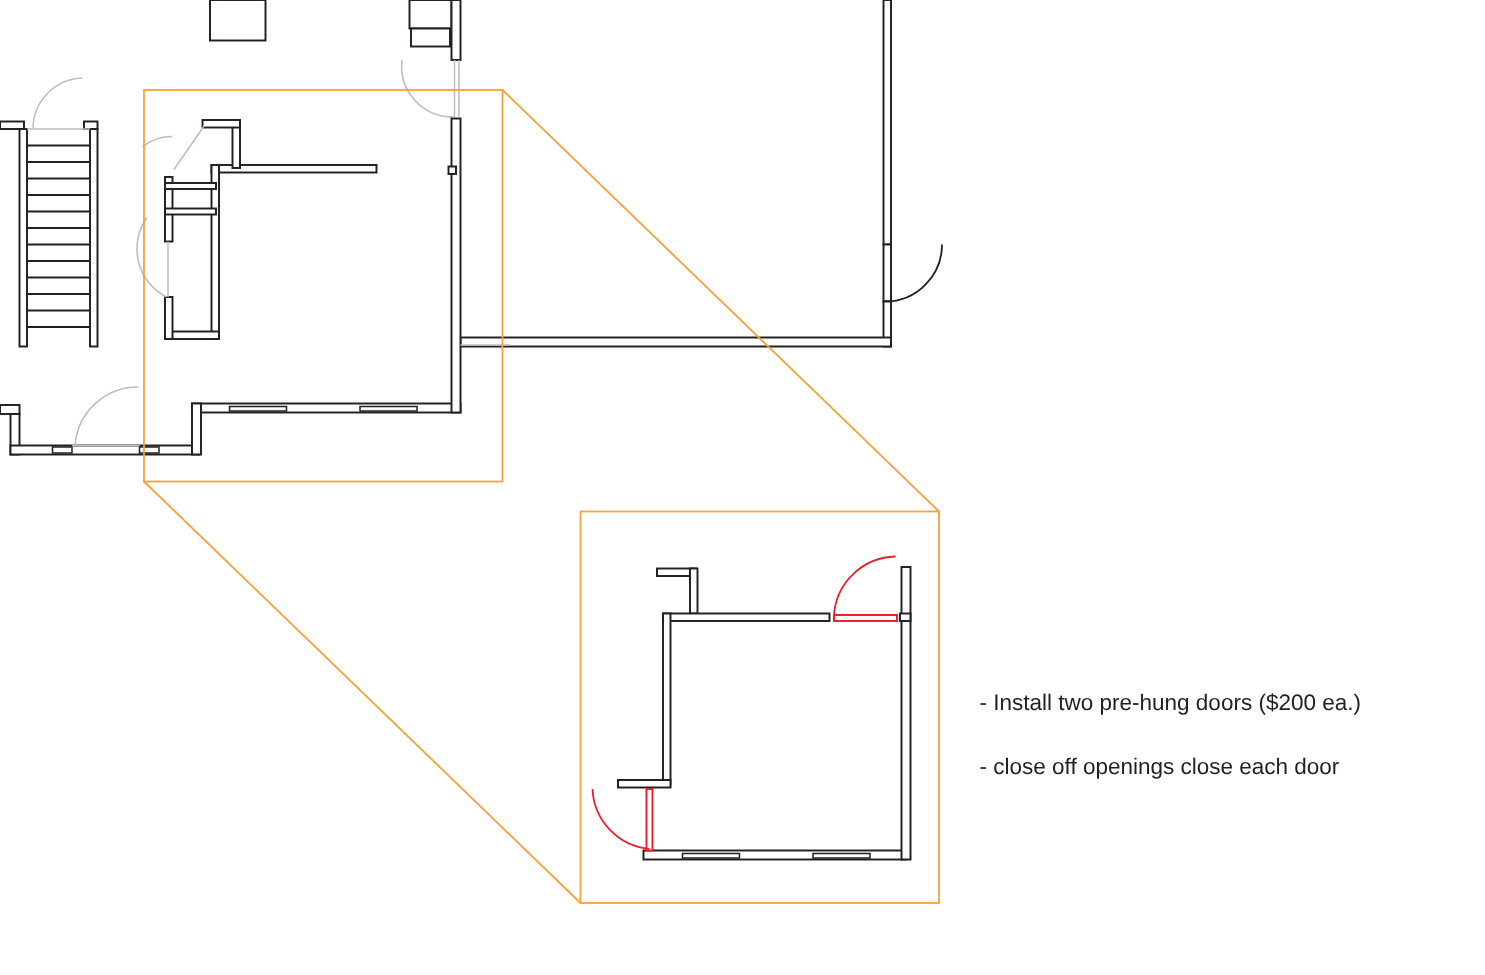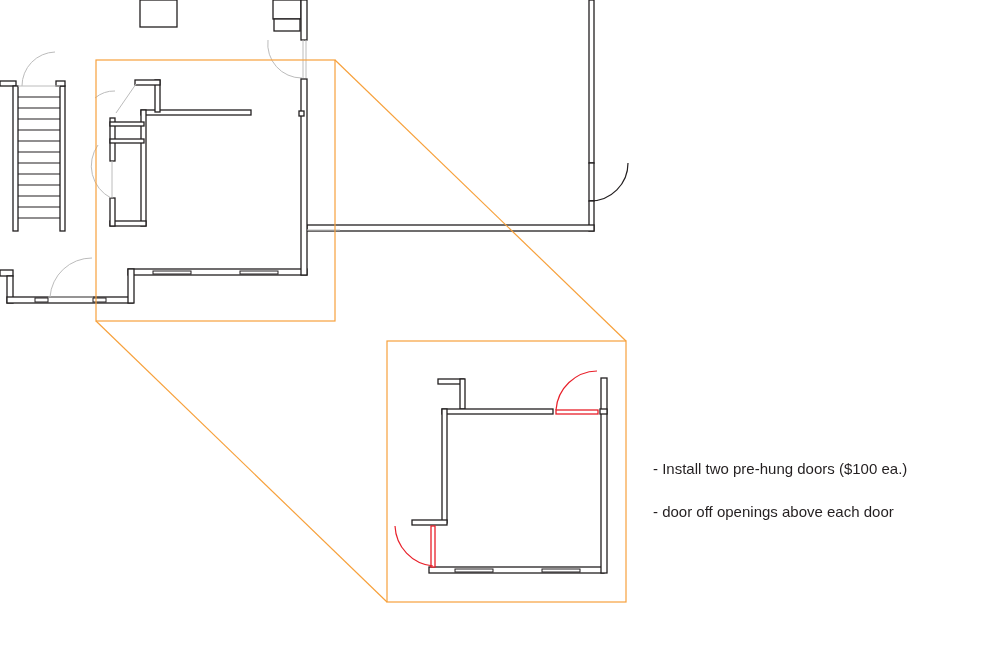--- a/index.html
+++ b/index.html
@@ -110,15 +110,15 @@
     <rect class="red" x="556" y="410" width="42" height="4"></rect>
     <path d="M 556 410 A 42 42 0 0 1 597 371" class="red-arc"></path>
   </g>
   <g>
     <rect class="red" x="431" y="526" width="4" height="41"></rect>
     <path d="M 395 526 A 42 42 0 0 0 433 566" class="red-arc"></path>
   </g>
 </svg>
 
 <div class="notes">
-  <div class="note" style="top:0px;">- Install two pre-hung doors ($100 ea.)</div>
-  <div class="note" style="top:43px;">- door off openings above each door</div>
+  <div class="note" style="top:0px;">- Install two pre-hung doors ($200 ea.)</div>
+  <div class="note" style="top:43px;">- close off openings close each door</div>
 </div>
 
 </body></html>

